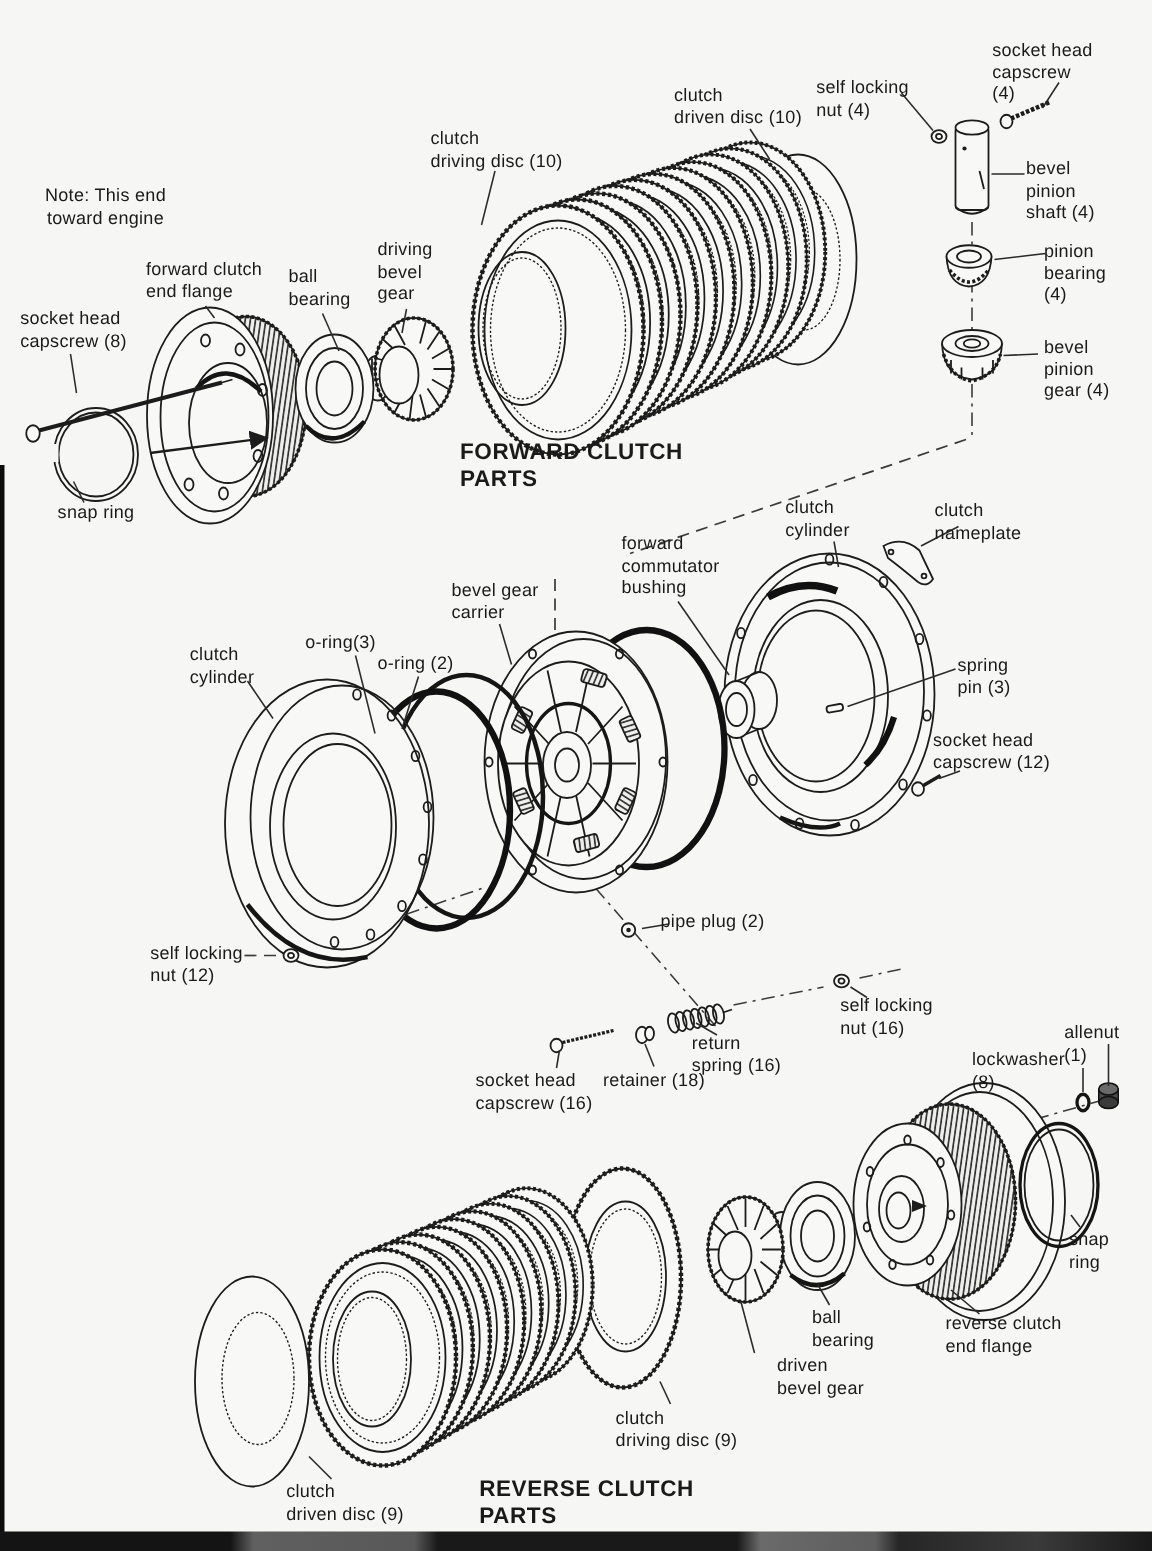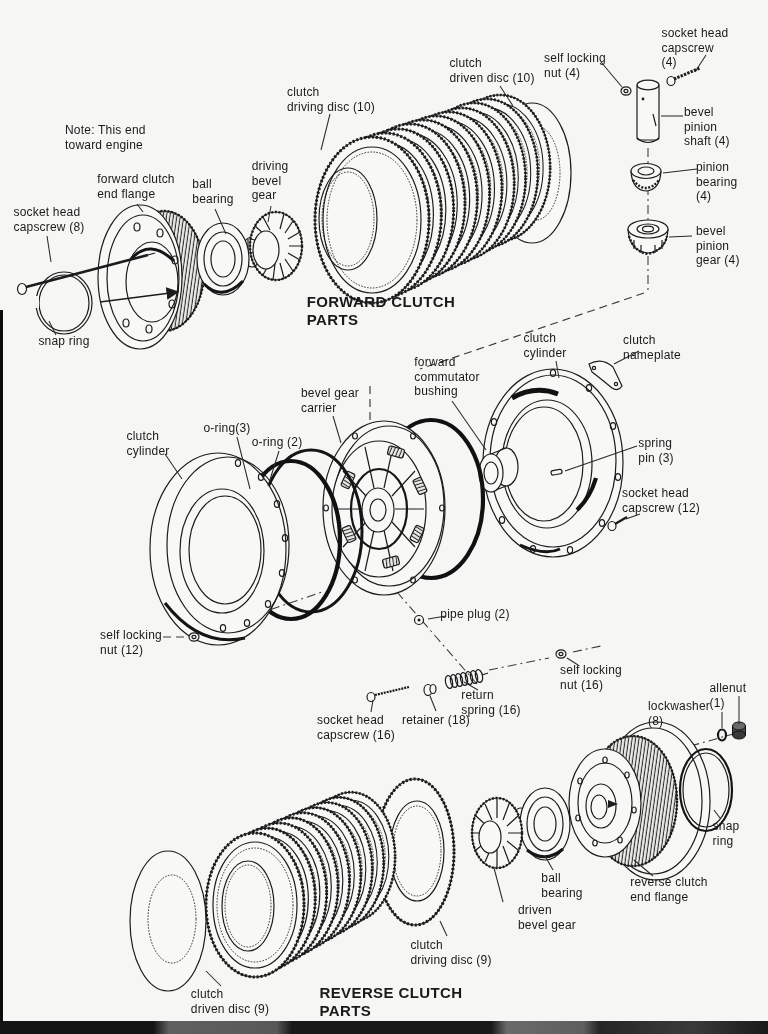--- a/index.html
+++ b/index.html
@@ -1,20 +1,20 @@
 <!DOCTYPE html>
 <html><head>
 <meta charset="utf-8">
 <style>
   html,body{margin:0;padding:0;background:#e9e9e7;}
   #page{position:relative;width:768px;height:1034px;background:#f6f6f4;overflow:hidden;
         font-family:"Liberation Sans",sans-serif;}
   .lbl{position:absolute;font:12px/1.22 "Liberation Sans",sans-serif;color:#1a1a1a;
        white-space:pre-line;text-align:left;transform:translateX(-50%);letter-spacing:.2px;}
-  .lbl.left{transform:none;text-align:left;margin-left:35px;}
+  .lbl.left{transform:none;text-align:center;}
   .title{font-weight:bold;font-size:15px;letter-spacing:.4px;line-height:1.18;}
   #dwg{position:absolute;left:0;top:0;}
   .s{fill:none;stroke:#1c1c1c;stroke-width:1.2;}
   .sd{fill:none;stroke:#1c1c1c;stroke-width:.9;stroke-dasharray:1.6 1.4;}
   .f{fill:#f8f8f6;stroke:#1c1c1c;stroke-width:1.2;}
   .t{fill:none;stroke:#1c1c1c;stroke-width:3;stroke-dasharray:2.2 1.8;}
   .t2{fill:none;stroke:#1c1c1c;stroke-width:2.4;stroke-dasharray:2 1.6;}
   .b2{fill:none;stroke:#151515;stroke-width:2.2;}
   .b3{fill:none;stroke:#151515;stroke-width:3;}
   .b4{fill:none;stroke:#111;stroke-width:4.2;}

